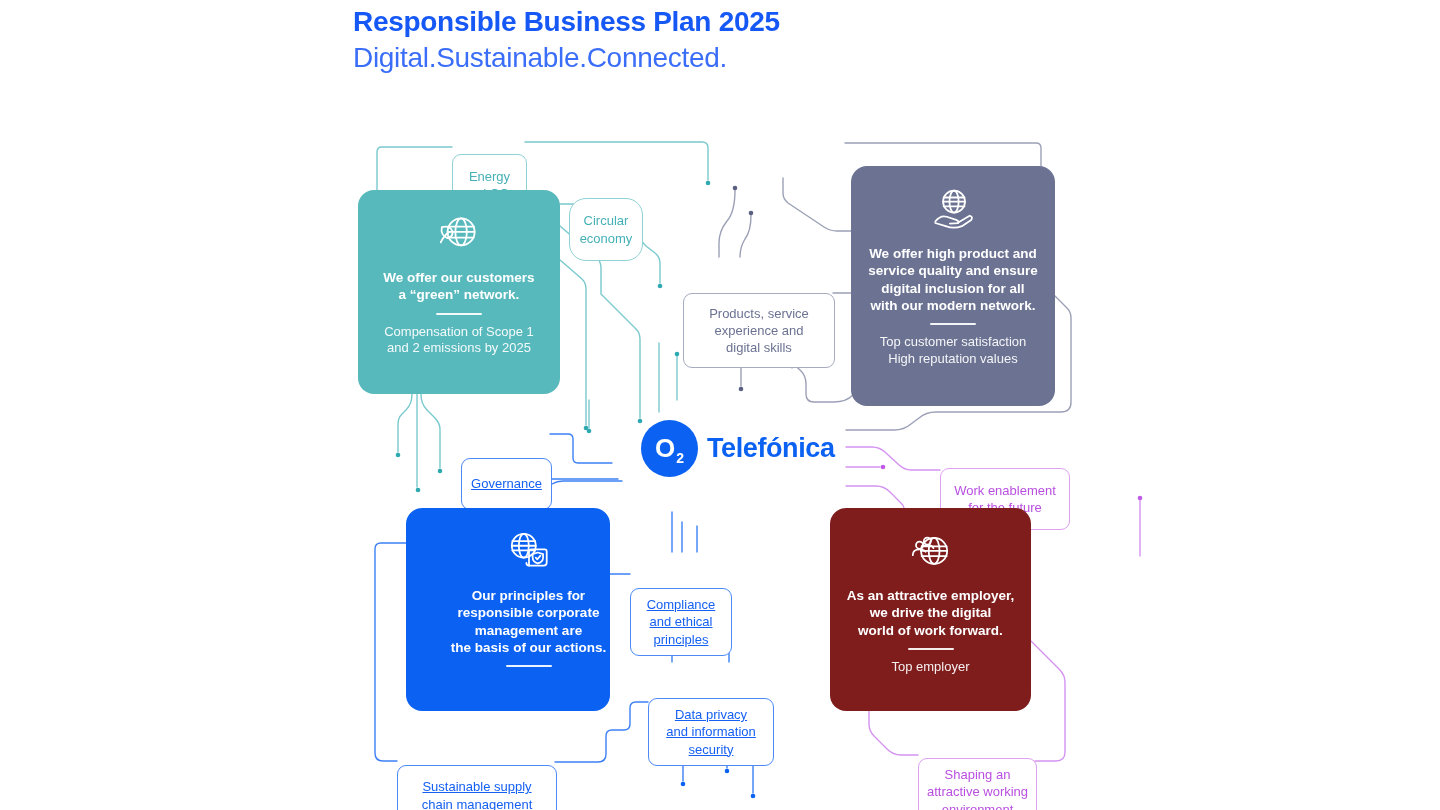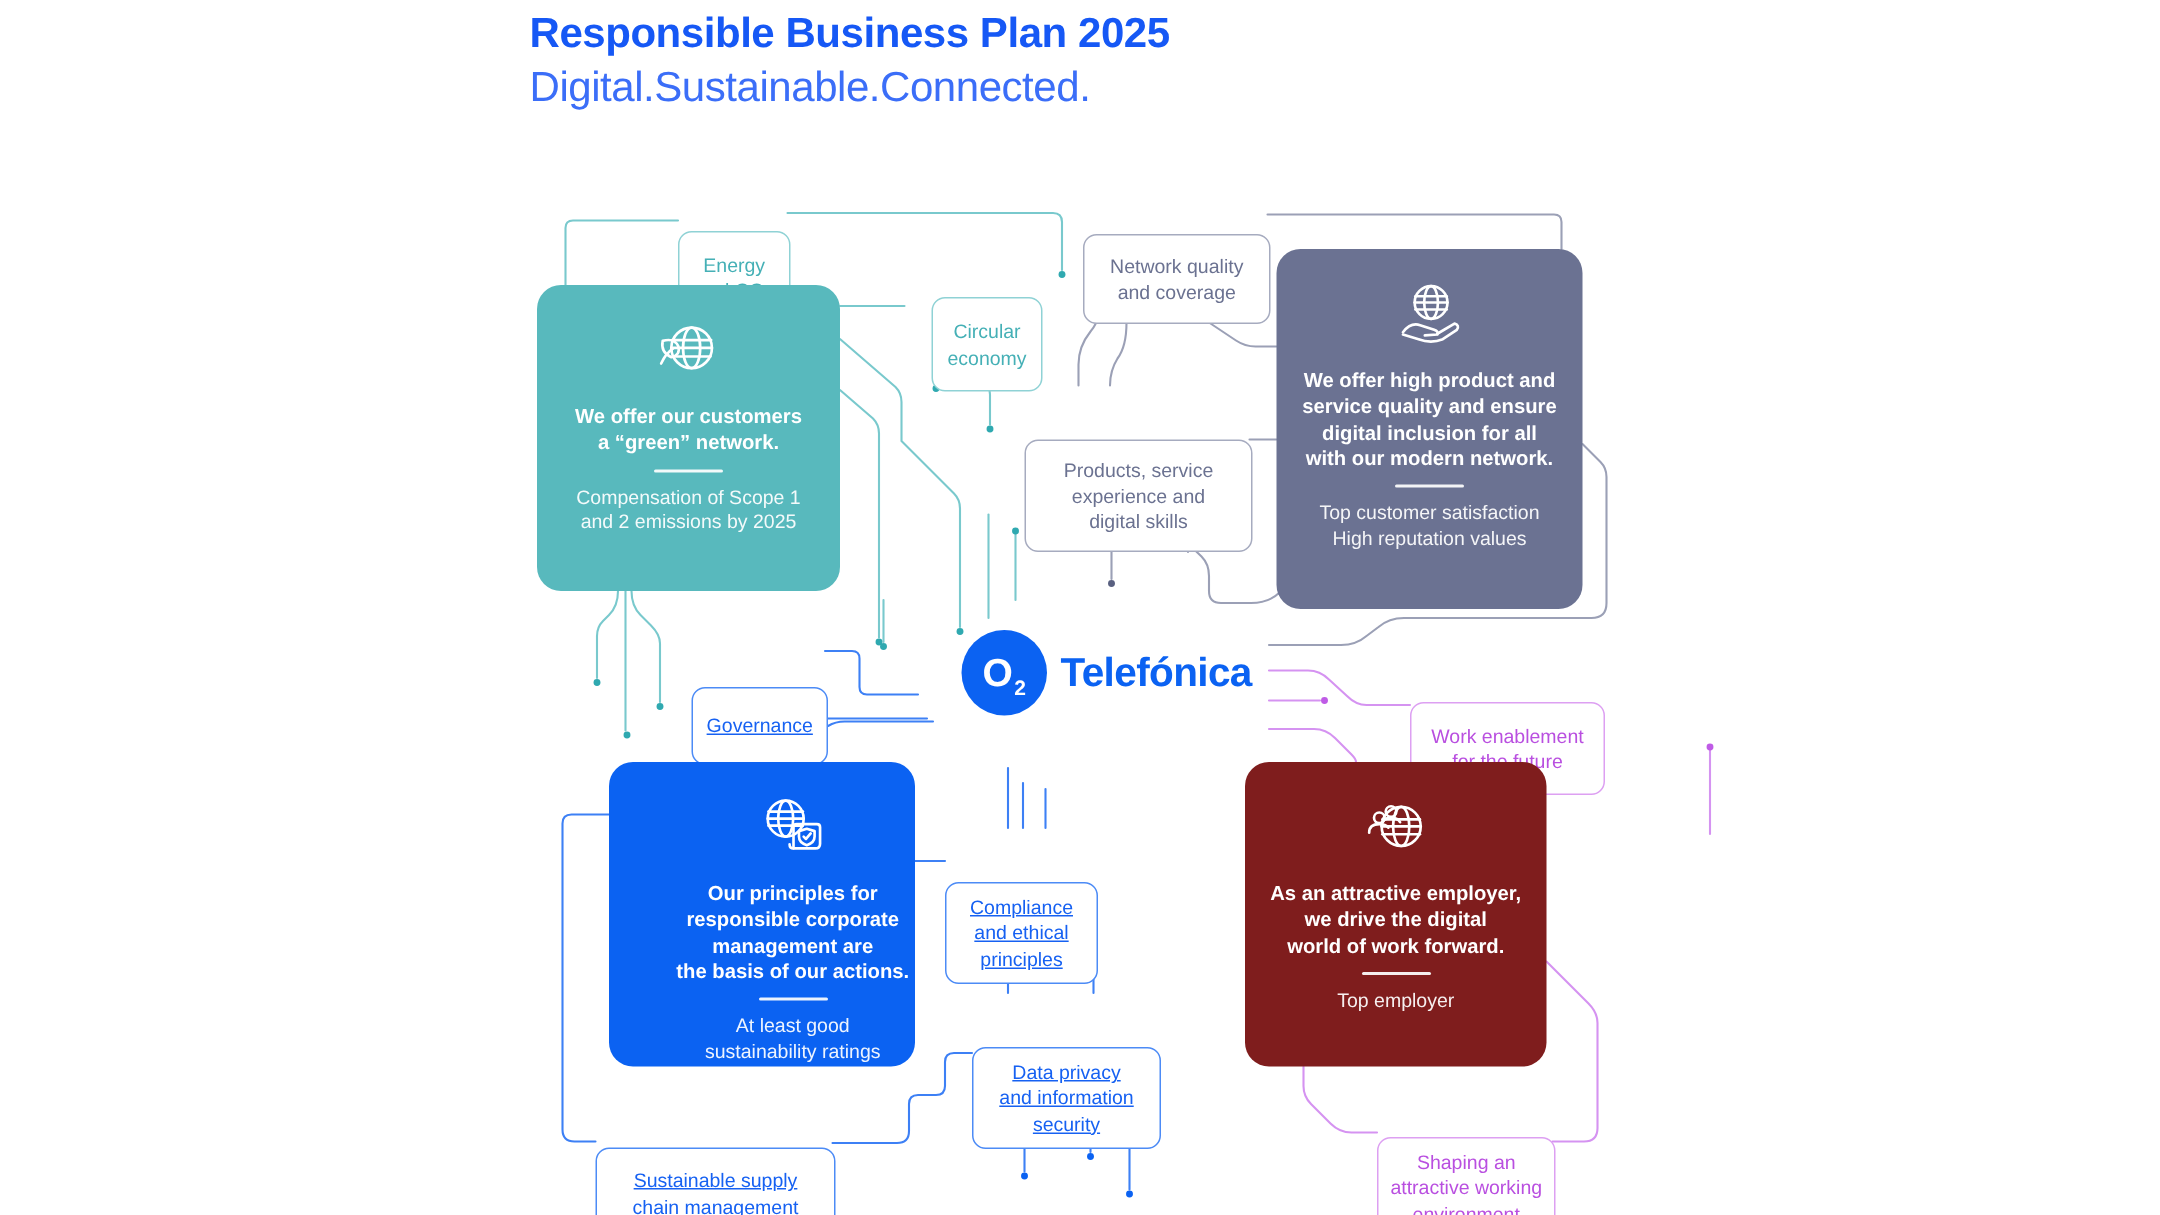--- a/index.html
+++ b/index.html
@@ -137,24 +137,22 @@
       <circle cx="883" cy="467" r="2.3"></circle>
         <circle cx="1140" cy="498" r="2.3"></circle>
     </g>
   </svg>
 
   <div class="page-title">Responsible Business Plan 2025</div>
   <div class="page-subtitle">Digital.Sustainable.Connected.</div>
 
   <div class="tag teal" style="left:452px;top:118px;width:73px;height:60px;"><span>Energy
 and CO₂</span></div>
-  <div class="tag teal" style="left:621px;top:162px;width:72px;height:61px;"><span>Circular
+  <div class="tag teal" style="left:569px;top:162px;width:72px;height:61px;border-radius:17px;"><span>Circular
 economy</span></div>
-  <div class="tag slate" style="left:722px;top:120px;width:123px;height:58px;"><span>Network quality
-and coverage</span></div>
   <div class="tag slate" style="left:683px;top:257px;width:150px;height:73px;"><span>Products, service
 experience and
 digital skills</span></div>
   <div class="tag blue" style="left:461px;top:422px;width:89px;height:50px;"><span>Governance</span></div>
   <div class="tag blue" style="left:630px;top:552px;width:100px;height:66px;"><span>Compliance
 and ethical
 principles</span></div>
   <div class="tag blue" style="left:648px;top:662px;width:124px;height:66px;"><span>Data privacy
 and information
 security</span></div>
@@ -218,22 +216,20 @@
         <path d="M24 37 Q21.5 37 21.5 34.5"></path>
         <path d="M32.5 24.5 L37.5 26 V29.5 Q37.5 33.5 32.5 35 Q27.5 33.5 27.5 29.5 V26 Z"></path>
         <path d="M30.5 29.5 L32 31 L35 27.5"></path>
       </svg>
     </div>
     <div class="card-heading">Our principles for
 responsible corporate
 management are
 the basis of our actions.</div>
     <div class="card-divider"></div>
-    <div class="card-detail">At least good
-sustainability ratings</div>
   </div>
 
   <div class="card purple-bg" style="left:830px;top:508px;width:201px;height:203px;">
     <div class="card-icon">
       <svg class="icon" width="50" height="50" viewBox="0 0 48 48" stroke="#ffffff" stroke-width="1.7" fill="none" stroke-linecap="round" stroke-linejoin="round">
         <circle cx="27" cy="23" r="12.5"></circle>
         <ellipse cx="27" cy="23" rx="5.2" ry="12.5"></ellipse>
         <path d="M15 18.5 H39"></path>
           <path d="M14.5 23 H39.5"></path>
           <path d="M15 28 H39"></path>

